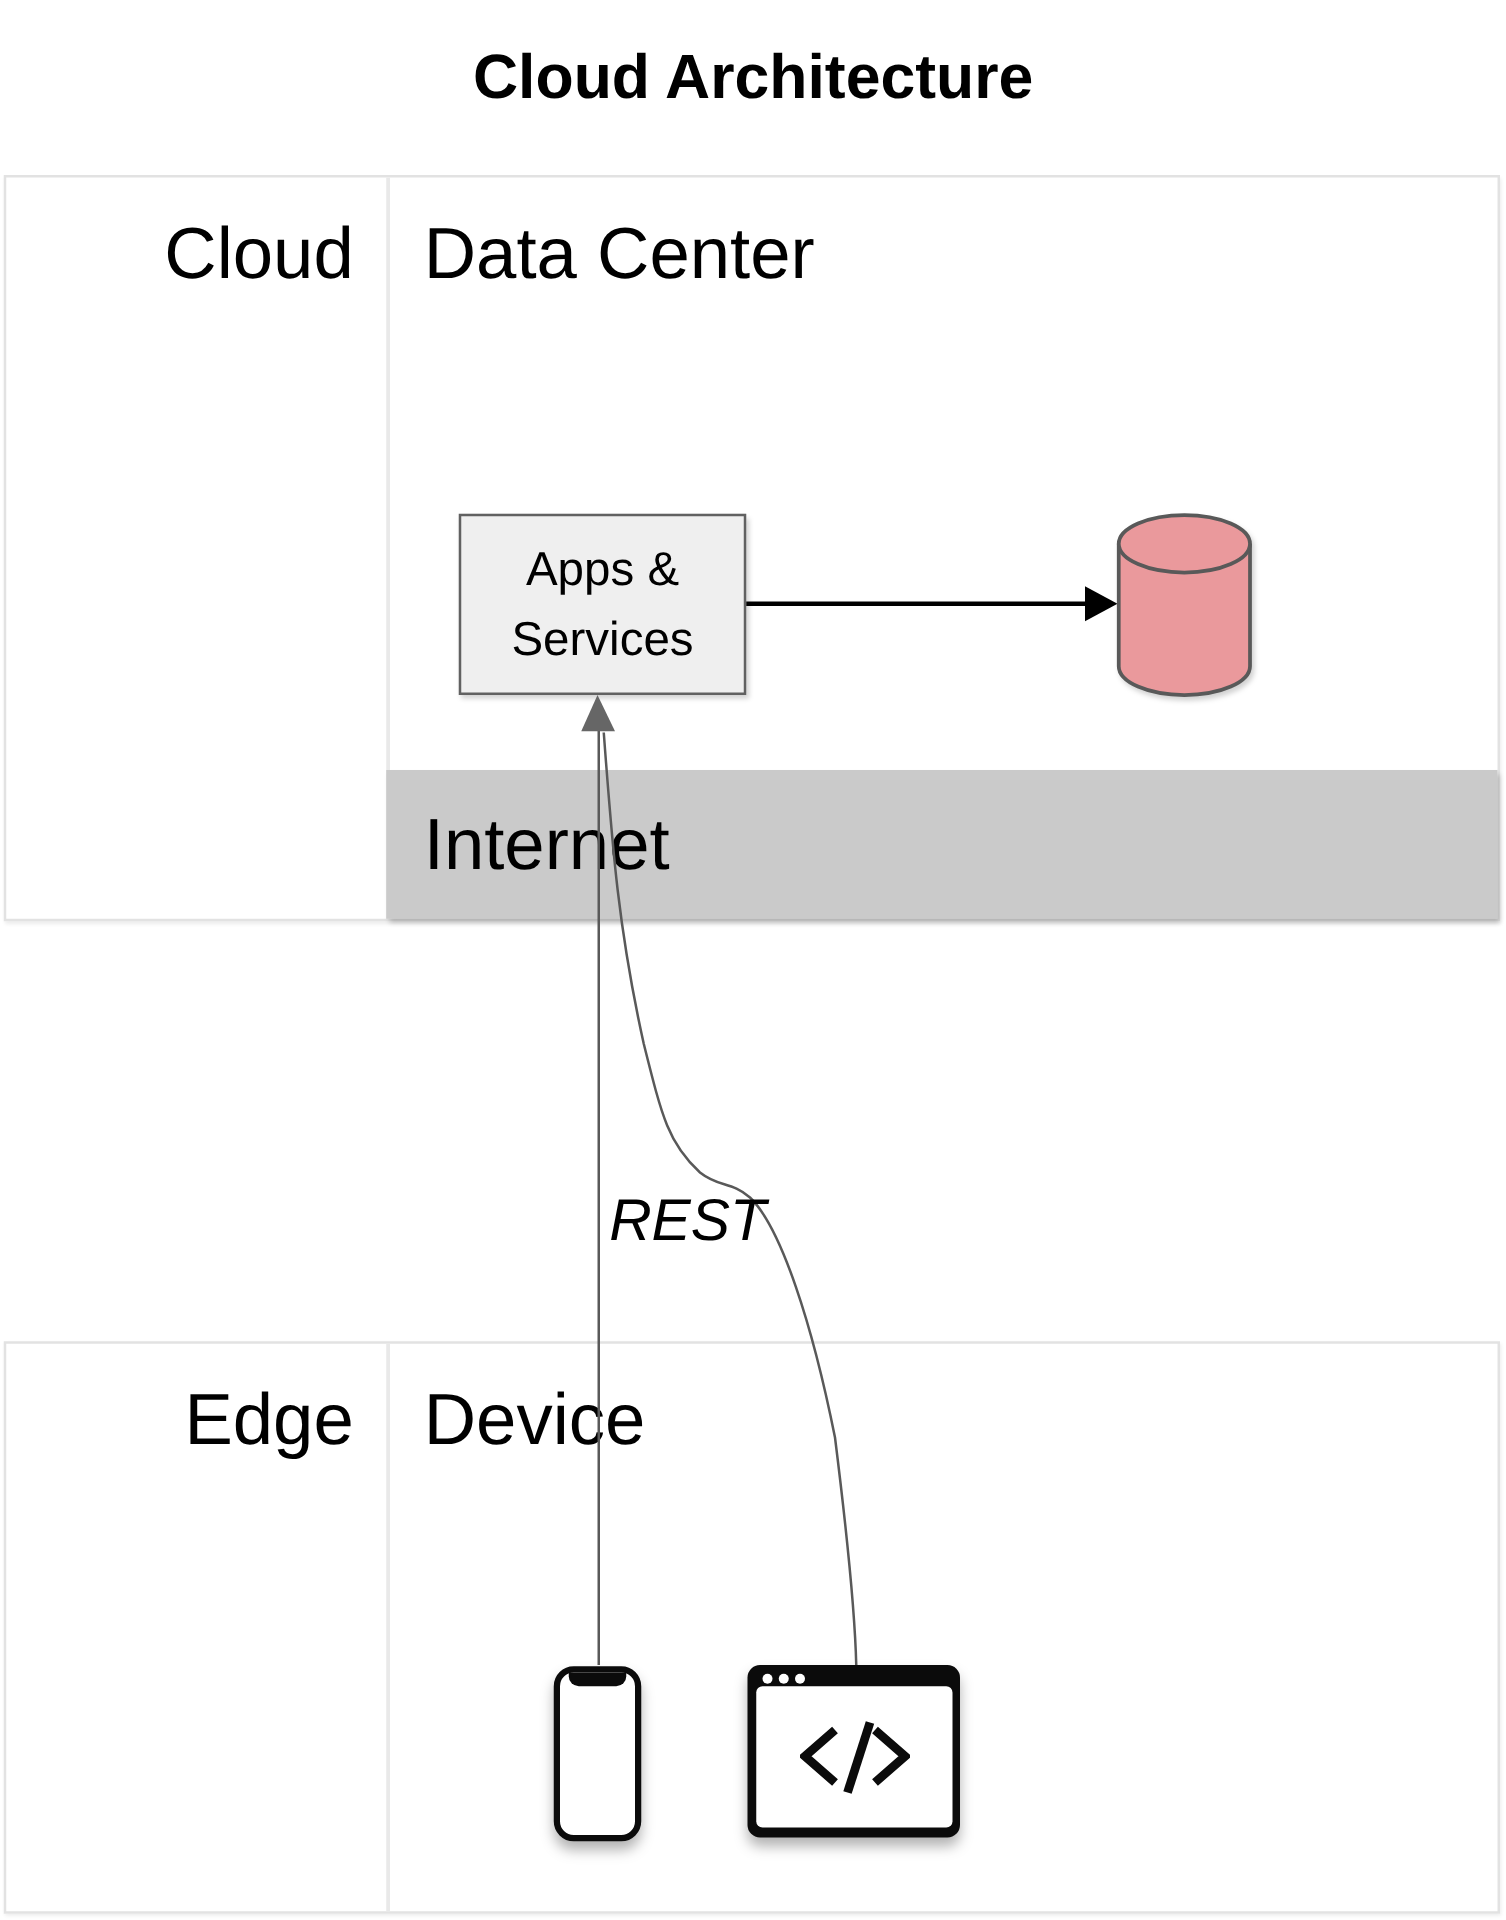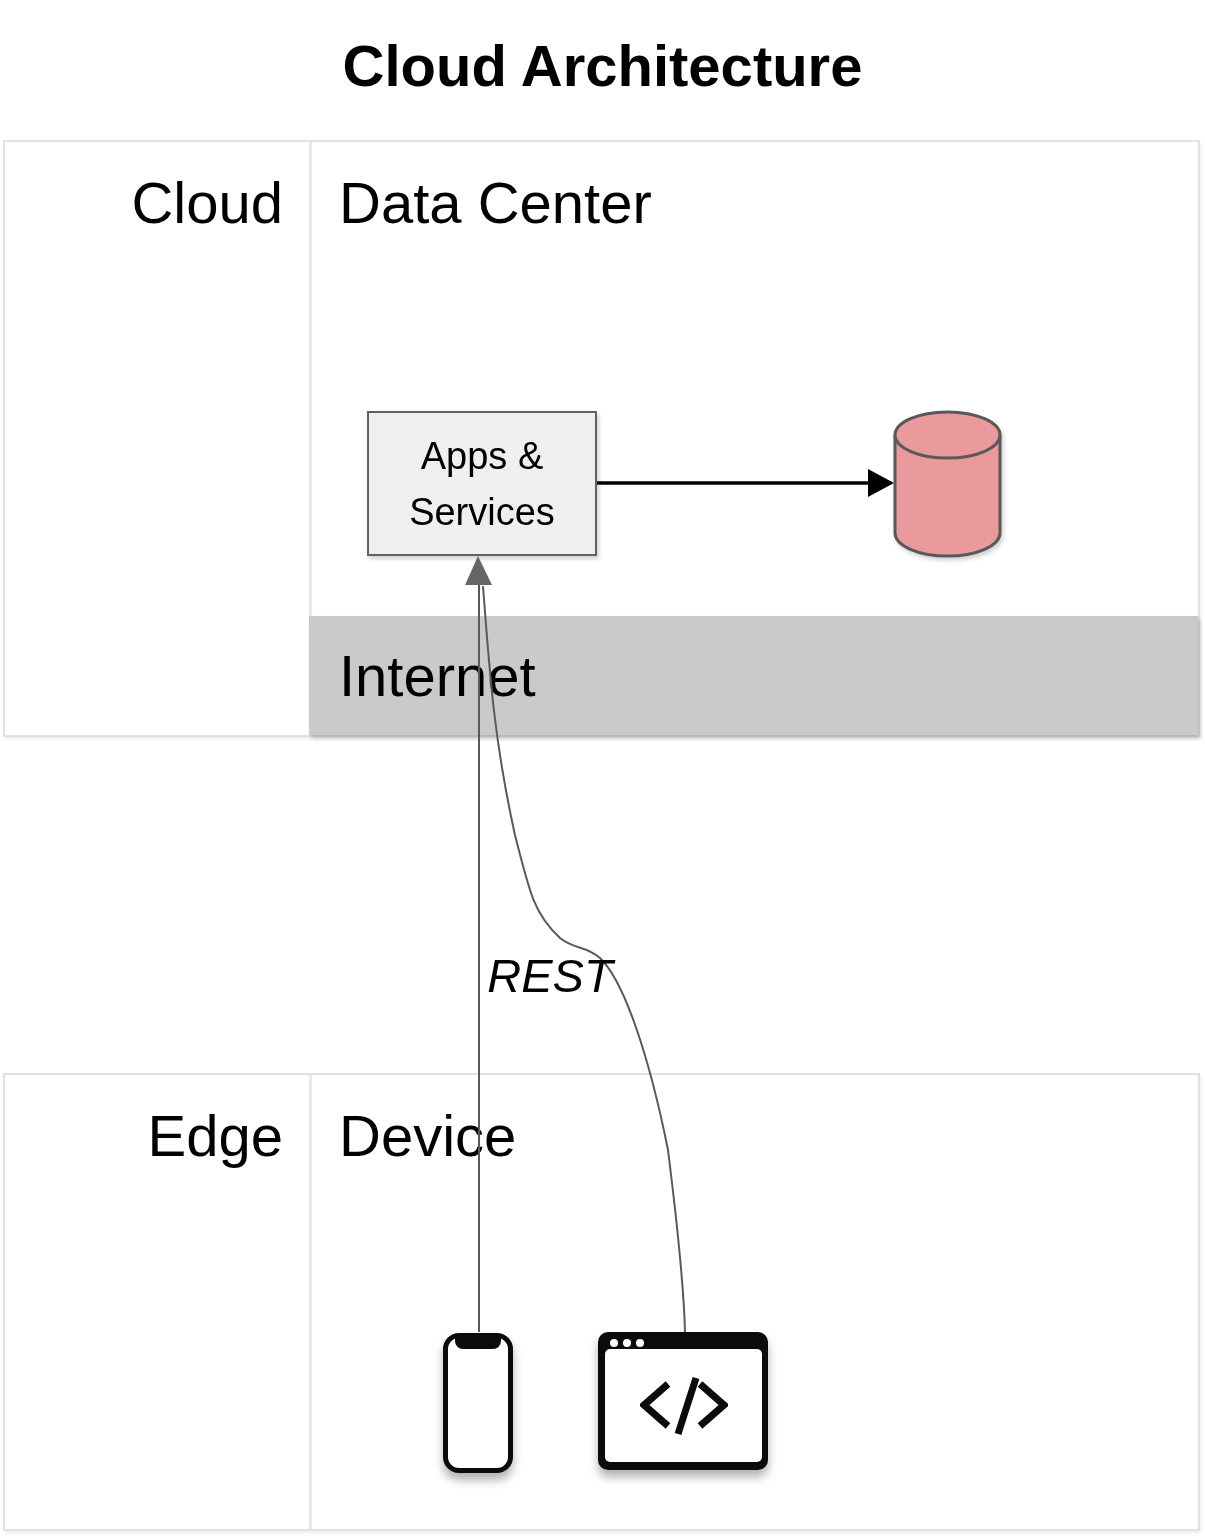--- a/index.html
+++ b/index.html
@@ -8,21 +8,21 @@
     position:relative;
     width:1205px;height:1536px;
     background:#ffffff;
     font-family:"Liberation Sans","DejaVu Sans",sans-serif;
     color:#000;
     overflow:hidden;
   }
   .diagram-title{
     position:absolute;left:0;top:33px;width:1205px;
     text-align:center;
-    font-size:58px;font-weight:bold;line-height:1.15;
+    font-size:50px;font-weight:bold;line-height:1.15;
   }
   .pool{
     position:absolute;left:3px;width:1197px;
     border:2px solid #e2e2e2;
     background:#ffffff;
     box-shadow:1px 2px 3px rgba(0,0,0,0.08);
     box-sizing:border-box;
   }
   .pool.cloud{top:140px;height:597px;}
   .pool.edge{top:1073px;height:458px;}

